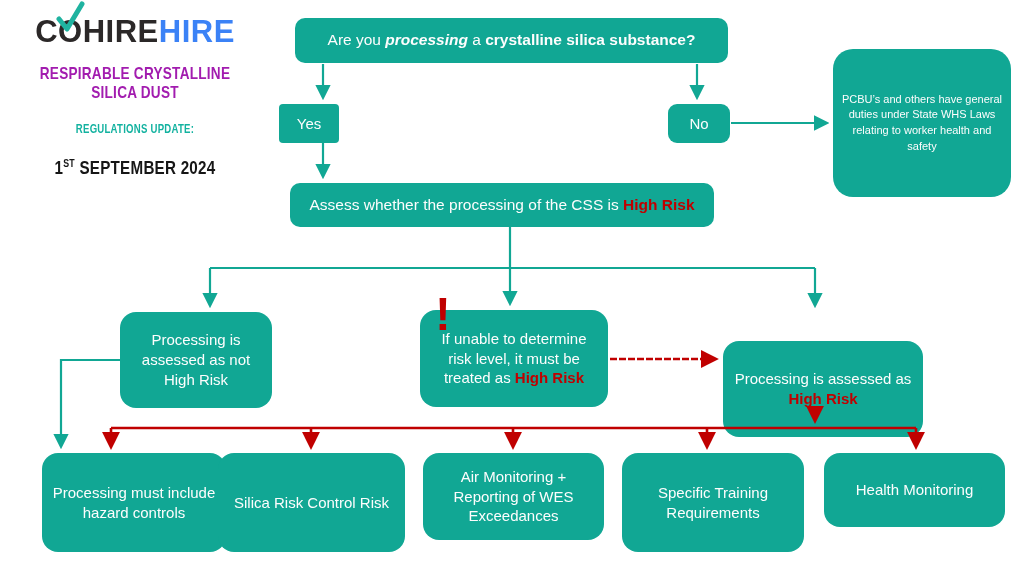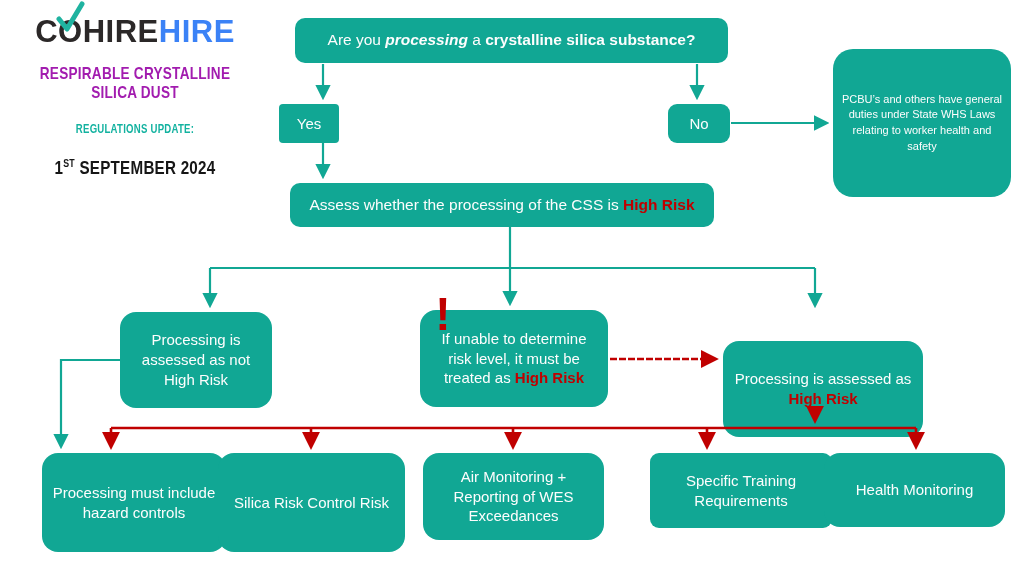--- a/index.html
+++ b/index.html
@@ -52,21 +52,21 @@
   .yes-box{left:279px;top:104px;width:60px;height:39px;border-radius:4px;}
   .no-box{left:668px;top:104px;width:62px;height:39px;border-radius:9px;}
   .pcbu-box{left:833px;top:49px;width:178px;height:148px;border-radius:20px;font-size:11px;line-height:1.42;}
   .assess-box{left:290px;top:183px;width:424px;height:44px;border-radius:10px;font-size:15.5px;}
   .m1-box{left:120px;top:312px;width:152px;height:96px;border-radius:16px;}
   .m2-box{left:420px;top:310px;width:188px;height:97px;border-radius:16px;}
   .m3-box{left:723px;top:312px;width:200px;height:96px;border-radius:16px;margin-top:29px;}
   .b1-box{left:17px; top:453px;width:184px;height:99px;border-radius:16px;margin-left:25px;}
   .b2-box{left:218px;top:453px;width:187px;height:99px;border-radius:16px;}
   .b3-box{left:423px;top:453px;width:181px;height:87px;border-radius:16px;}
-  .b4-box{left:650px;top:453px;width:182px;height:75px;border-radius:9px;}
+  .b4-box{left:622px;top:453px;width:182px;height:99px;border-radius:16px;}
   .b5-box{left:824px;top:453px;width:181px;height:74px;border-radius:16px;}
   .warn{
     left:431px;top:291px;width:24px;
     font-size:46px;font-weight:900;color:#c00000;line-height:1;
     z-index:6;text-align:center;
   }
   .connectors{left:0;top:0;width:1024px;height:576px;z-index:2;}
 </style>
 </head>
 <body>

